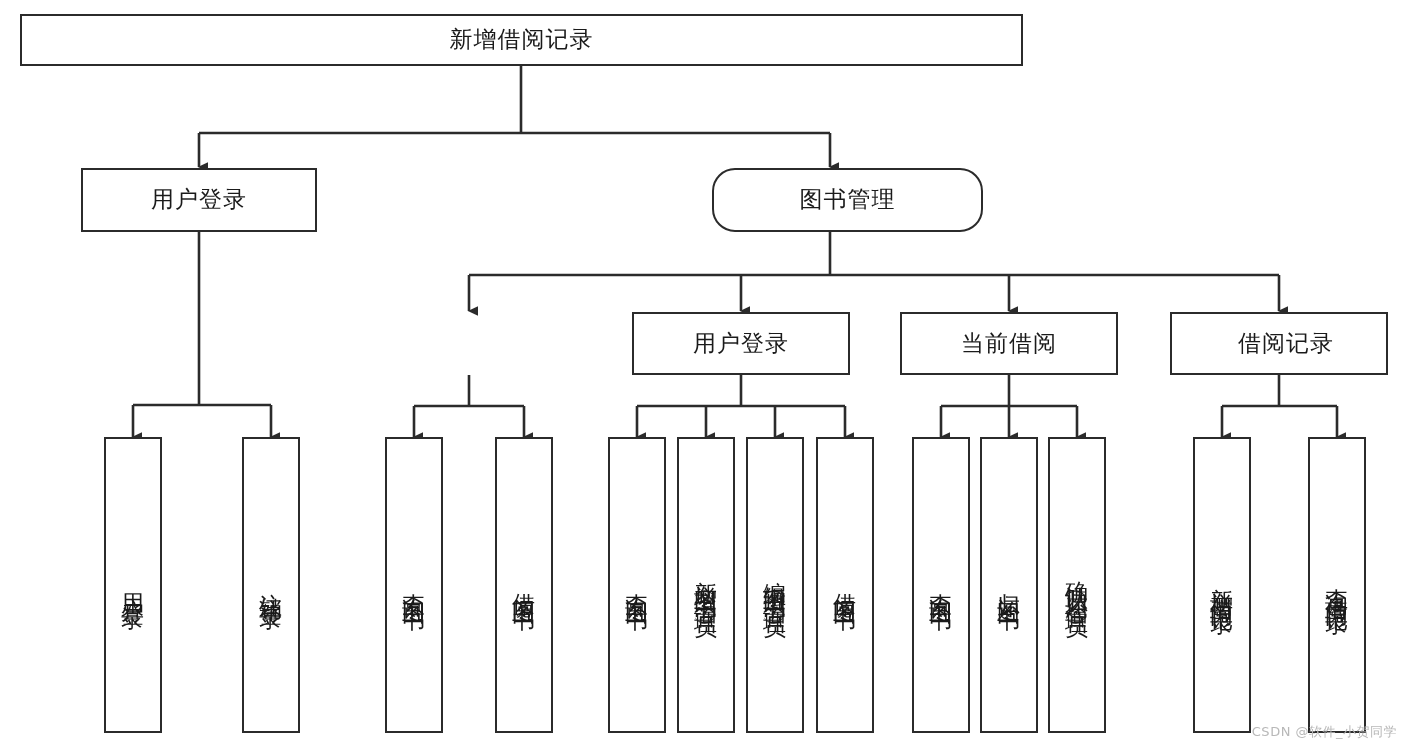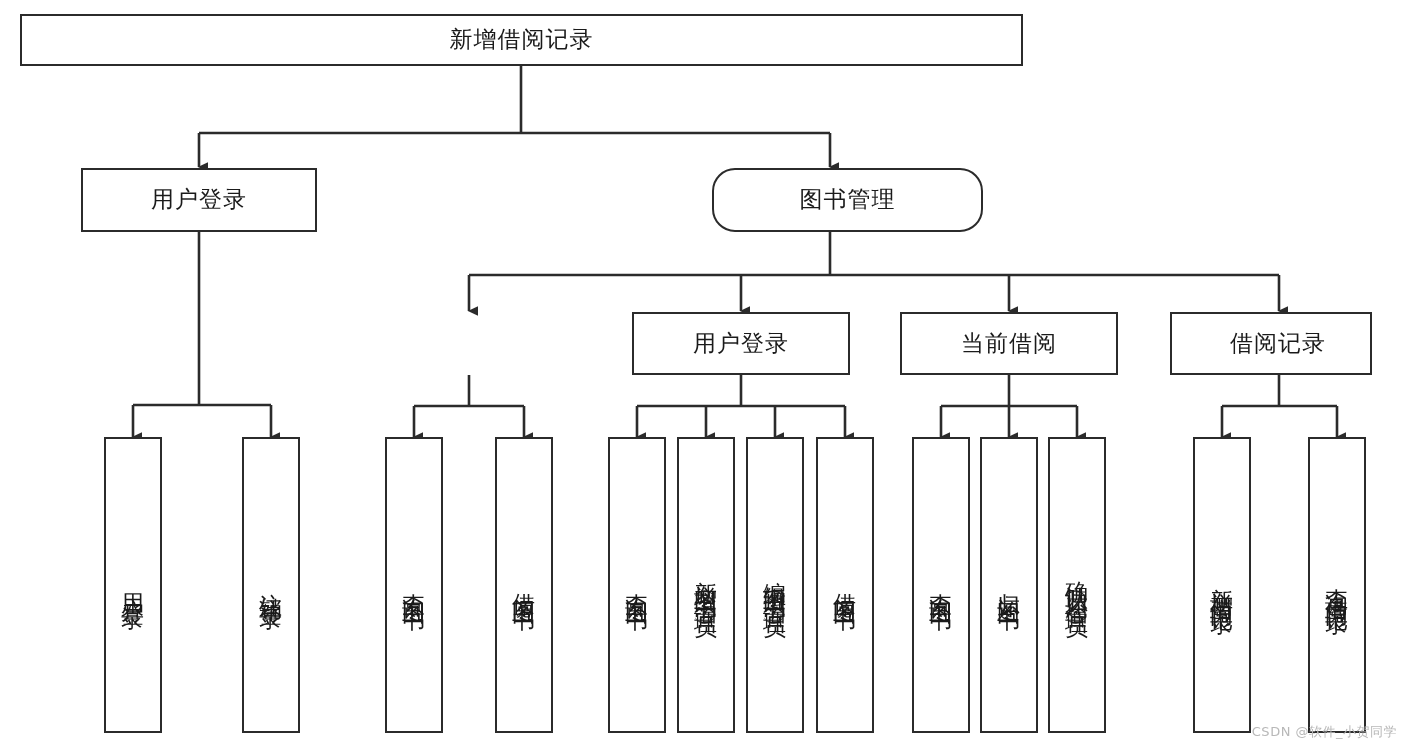--- a/index.html
+++ b/index.html
@@ -115,21 +115,21 @@
   <div class="node h" style="left:712px;top:168px;width:271px;height:64px;border-radius:23px;">
     <span>图书管理</span>
   </div>
 
   <div class="node h" style="left:632px;top:312px;width:218px;height:63px;">
     <span>用户登录</span>
   </div>
   <div class="node h" style="left:900px;top:312px;width:218px;height:63px;text-align:right;">
     <span>当前借阅</span>
   </div>
-  <div class="node h" style="left:1170px;top:312px;width:202px;height:63px;padding-left:14px;">
+  <div class="node h" style="left:1170px;top:312px;width:218px;height:63px;padding-left:14px;">
     <span>借阅记录</span>
   </div>
 
   <div class="node v" style="left:104px;top:437px;width:58px;height:296px;">
     <span class="txt">用户登录</span>
   </div>
   <div class="node v" style="left:242px;top:437px;width:58px;height:296px;">
     <span class="txt">注销登录</span>
   </div>
 

